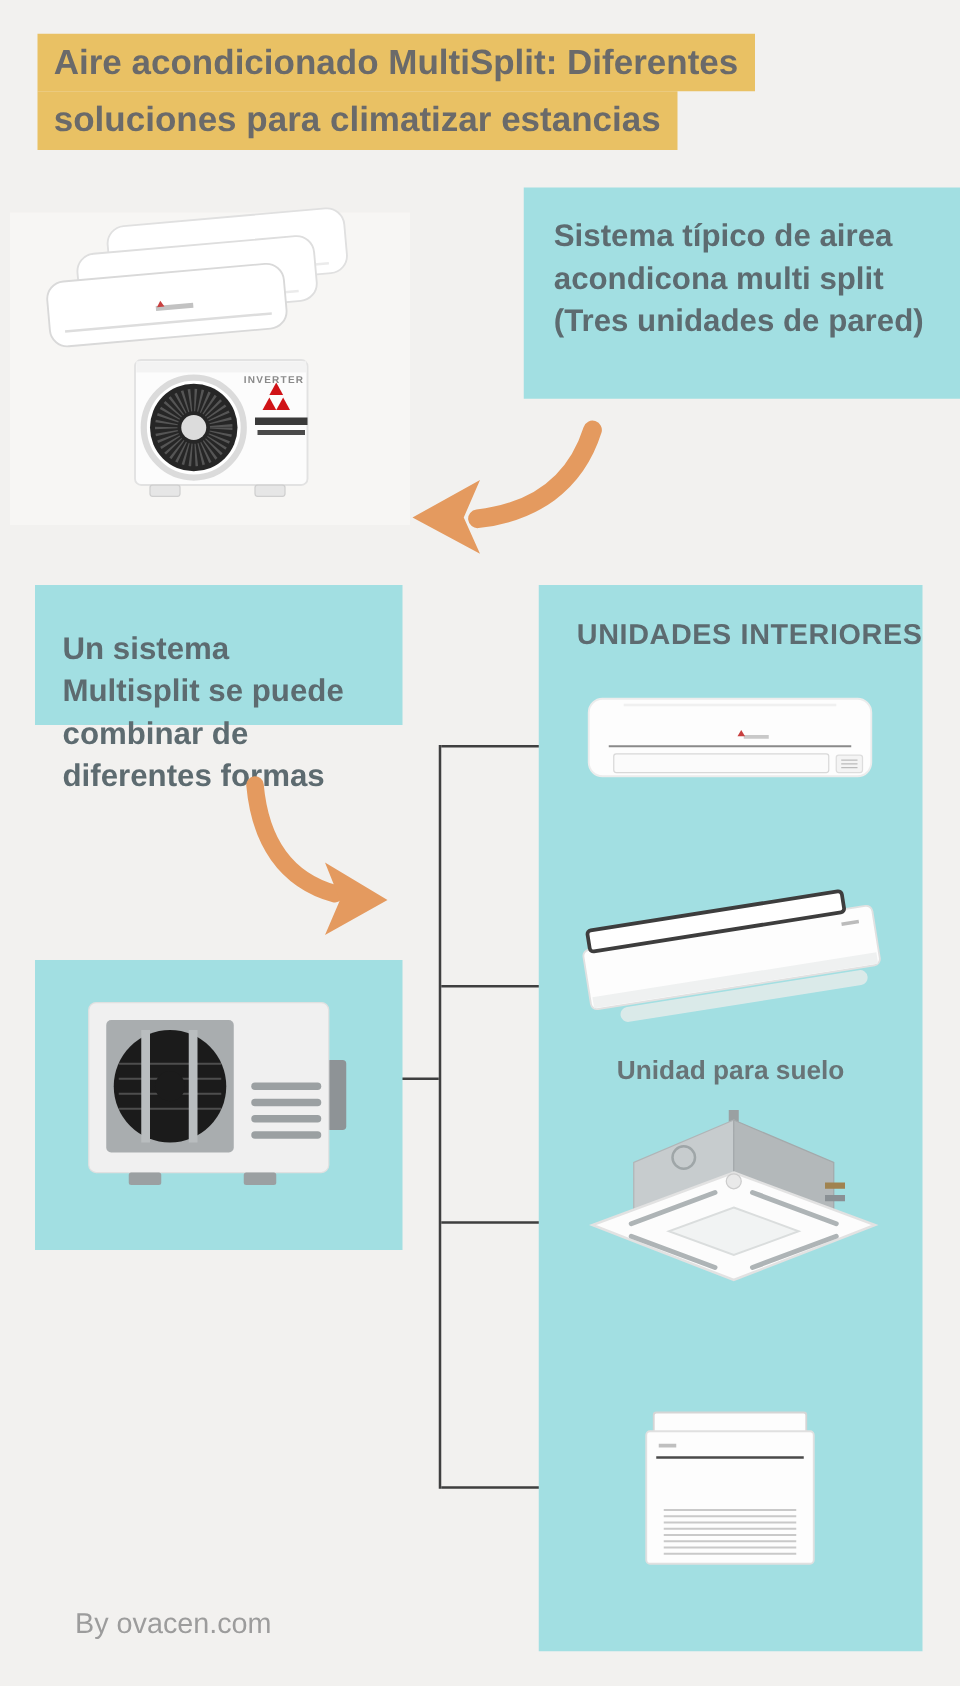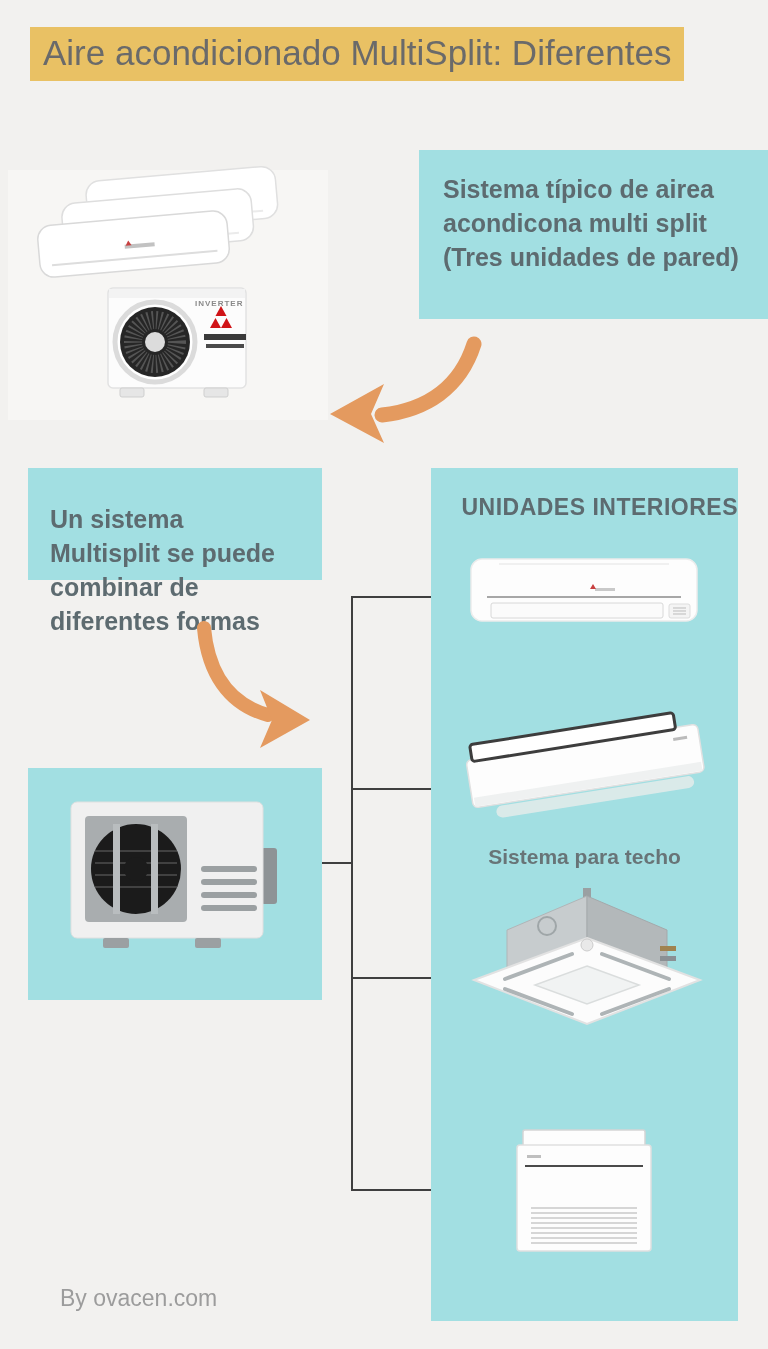--- a/index.html
+++ b/index.html
@@ -5,21 +5,21 @@
   :root{
     --background:#f2f1ef; --highlight-yellow:#e9c164; --teal:#a2dfe2;
     --arrow-orange:#e49a5f; --title-text:#6a6a6a; --box-text:#5d6b70;
     --label-text:#687477; --line:#3f3f3f; --credit-text:#9c9c9c;
   }
   *{margin:0;padding:0;box-sizing:border-box}
   body{font-family:"Liberation Sans",sans-serif;background:#e5e5e5}
   .page{position:relative;width:768px;height:1349px;background:var(--background);overflow:hidden;margin:0 auto}
   .title{position:absolute;left:30px;top:27px;z-index:3}
   .title .hl{display:table;background:var(--highlight-yellow);color:var(--title-text);
-    font-weight:normal;font-size:35px;line-height:1.05;padding:8px 13px 9px;white-space:nowrap}
+    font-weight:bold;font-size:28px;line-height:1.05;padding:8px 13px 9px;white-space:nowrap}
   .teal-box{position:absolute;background:var(--teal);color:var(--box-text);
     font-weight:bold;font-size:25px;line-height:34px}
   .box-typical{left:419px;top:150px;width:358px;height:169px;padding:22px 24px}
   .box-combine{left:28px;top:468px;width:294px;height:112px;padding:34px 22px}
   .interior-box{position:absolute;left:431px;top:468px;width:307px;height:853px;background:var(--teal)}
   .int-header{position:absolute;top:26px;left:0;width:100%;text-align:right;
     font-weight:bold;font-size:23px;color:var(--box-text);letter-spacing:.5px}
   .unit-label{position:absolute;left:0;width:100%;text-align:center;font-weight:bold;
     font-size:21px;color:var(--label-text)}
   .exterior-box{position:absolute;left:28px;top:768px;width:294px;height:232px;background:var(--teal)}
@@ -30,20 +30,21 @@
   .credit{position:absolute;left:60px;top:1285px;font-size:23px;color:var(--credit-text)}
   svg{display:block}
 </style>
 </head>
 <body>
 
 <div class="page">
 
   <div class="title">
     <span class="hl">Aire acondicionado MultiSplit: Diferentes</span>
+    <span class="hl">soluciones para climatizar estancias</span>
   </div>
 
   <svg class="abs" style="left:8px;top:160px" width="330" height="270" viewBox="0 0 330 270">
     <rect x="0" y="10" width="320" height="250" fill="#f7f6f4"></rect>
     <g transform="rotate(-5 150 100)">
       <g>
         <rect x="84" y="16" width="190" height="52" rx="14" fill="#ffffff" stroke="#e0e0e0" stroke-width="1.5"></rect>
         <path d="M99 60 H 259" stroke="#ebebeb" stroke-width="2" fill="none"></path>
       </g>
       <g>
@@ -116,21 +117,21 @@
 
     <svg class="abs" style="left:29px;top:240px" width="250" height="112" viewBox="0 0 250 112">
       <g transform="rotate(-9 125 56)">
         <rect x="30" y="84" width="200" height="12" rx="6" fill="#e9eceb" opacity="0.8"></rect>
         <rect x="8" y="34" width="234" height="48" rx="5" fill="#fdfdfd" stroke="#e1e1e1" stroke-width="1.5"></rect>
         <rect x="10" y="72" width="230" height="9" fill="#eff1f1"></rect>
         <rect x="14" y="19" width="206" height="17" rx="3" fill="#ffffff" stroke="#3d3d3d" stroke-width="3"></rect>
         <rect x="216" y="44" width="14" height="3" fill="#bbbbbb"></rect>
       </g>
     </svg>
-    <div class="unit-label" style="top:377px">Sistema para techo</div>
+    <div class="unit-label" style="top:377px">Unidad para suelo</div>
 
     <svg class="abs" style="left:31px;top:420px" width="250" height="148" viewBox="0 0 250 148">
       <rect x="121" y="0" width="8" height="14" fill="#9aa0a2"></rect>
       <polygon points="125,8 45,42 45,88 125,55" fill="#c7ccce" stroke="#b0b5b7" stroke-width="1"></polygon>
       <polygon points="125,8 205,42 205,88 125,55" fill="#b3b8ba" stroke="#a4a9ab" stroke-width="1"></polygon>
       <circle cx="85" cy="38" r="9" fill="none" stroke="#9fa6a8" stroke-width="2"></circle>
       <rect x="198" y="58" width="16" height="5" fill="#a08350"></rect>
       <rect x="198" y="68" width="16" height="5" fill="#8a9094"></rect>
       <polygon points="125,50 238,92 125,136 12,92" fill="#fcfcfc" stroke="#e2e2e2" stroke-width="2"></polygon>
       <path d="M140 66 L207 91 M207 101 L140 126 M110 126 L43 101 M43 91 L110 66" stroke="#aeb4b6" stroke-width="4" stroke-linecap="round" fill="none"></path>

